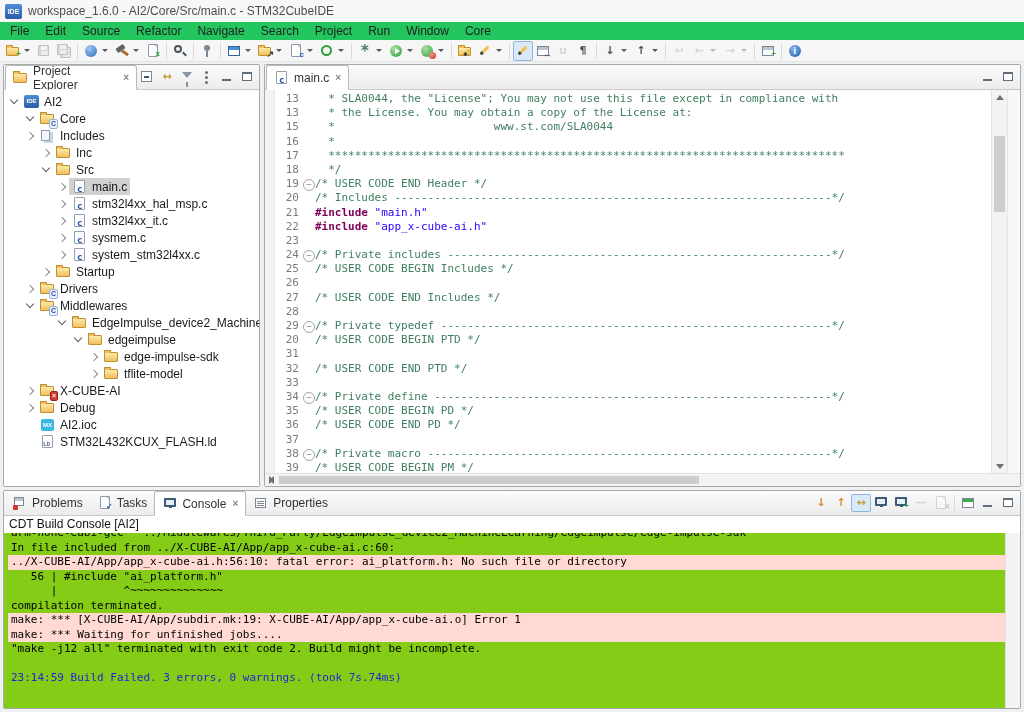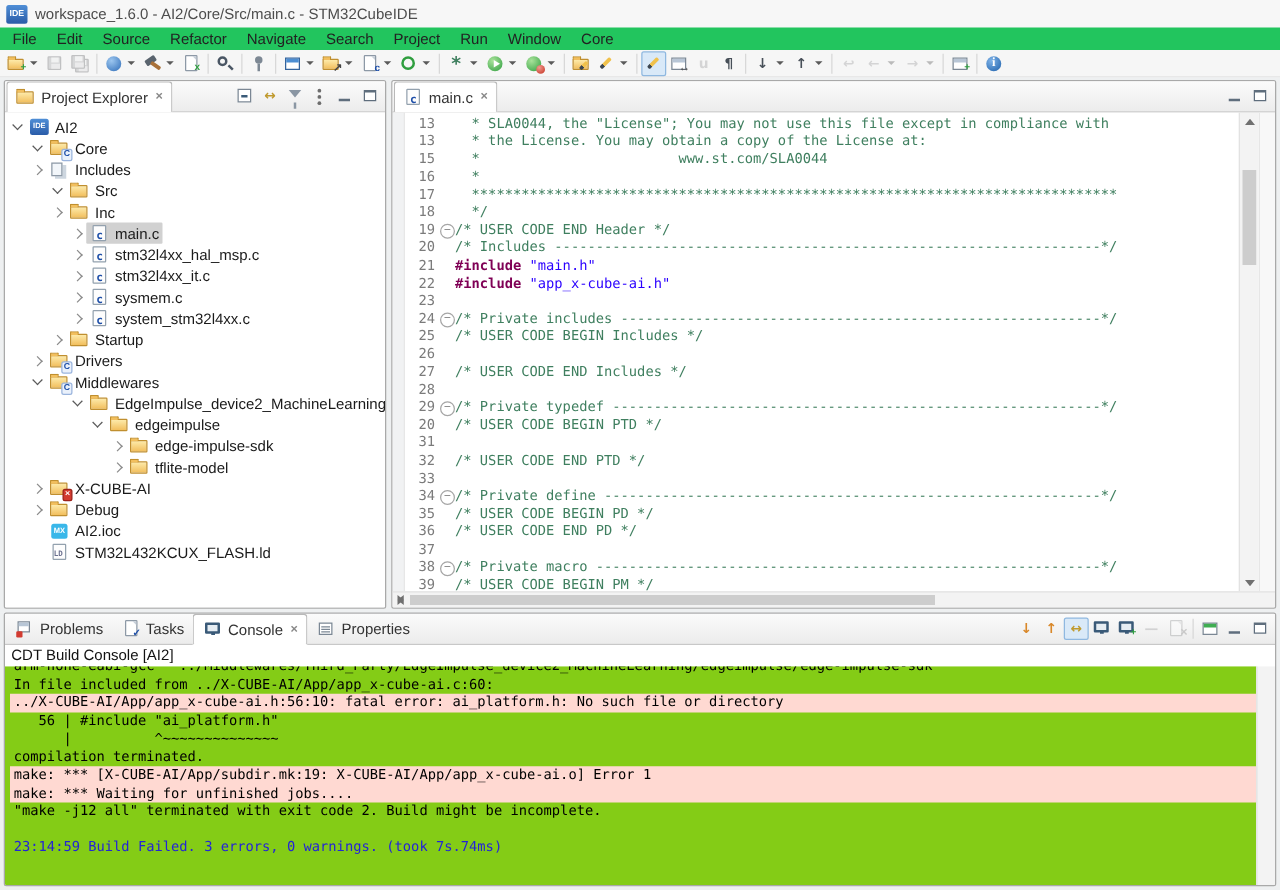--- a/index.html
+++ b/index.html
@@ -80,21 +80,21 @@
 .sh-proj{left:0;top:1px;width:15px;height:13px;background:linear-gradient(#4f8ed6,#2a5ca8);border-radius:2px;color:#fff;font:bold 6px/13px "Liberation Sans",sans-serif;text-align:center}
 .sh-incstack{left:1px;top:2px;width:9px;height:11px;background:#f2f6fa;border:1px solid #8d99a6;box-shadow:3px 2px 0 #cdd6df}
 .sh-cfile{left:2px;top:1px;width:11px;height:13px;background:#fdfdfd;border:1px solid #93a1ae;border-radius:1px}
 .cfl{left:5px;bottom:1px;color:#1d4ea8;font:bold 9px/9px "DejaVu Sans Mono",monospace}
 .ldl{font-size:6px;color:#6a6f8e;left:3px;bottom:2px}
 .sh-mx{left:1px;top:2px;width:13px;height:12px;background:#39b7e9;border-radius:2px;color:#fff;font:bold 6px/12px "Liberation Sans",sans-serif;text-align:center}
 
 
 .main{display:flex;gap:4px;height:428px;padding:2px 3px 3px;background:#eef0f1}
 .panel{background:#fff;border:1px solid #a9a9a9;border-radius:2px;display:flex;flex-direction:column;overflow:hidden}
-.explorer{width:306px;flex:none}
+.explorer{width:257px;flex:none}
 .editorpanel{flex:1}
 .tabbar{height:25px;flex:none;display:flex;align-items:stretch;background:linear-gradient(#fbfbfb,#ececec);border-bottom:1px solid #c8c8c8;padding:0 0 0 1px}
 .vtab{display:flex;align-items:center;gap:4px;padding:0 7px;color:#333;cursor:default}
 .vtab.active{background:#fff;border:1px solid #b9b9b9;border-bottom-color:#fff;border-radius:3px 3px 0 0;margin-bottom:-1px}
 .tabx{color:#888;font:bold 10px/10px "Liberation Sans",sans-serif;margin-left:2px}
 .tools{margin-left:auto;display:flex;align-items:center;padding-right:2px}
 .tools .tbtn{height:18px}
 
 
 .tree{flex:1;overflow:hidden;padding-top:3px;background:#fff}
@@ -416,36 +416,36 @@
           <span class="texp closed"></span>
           <span class="rowbox">
             <span class="icon">
               <i class="sh-incstack"></i>
             </span>
             <span class="tlabel">Includes</span>
           </span>
         </div>
         <div class="trow">
           <span class="tindent" style="width: 35px;"></span>
+          <span class="texp closed"></span>
+          <span class="rowbox">
+            <span class="icon">
+              <i class="sh-folder big"></i>
+            </span>
+            <span class="tlabel">Inc</span>
+          </span>
+        </div>
+        <div class="trow">
+          <span class="tindent" style="width: 35px;"></span>
           <span class="texp open"></span>
           <span class="rowbox">
             <span class="icon">
               <i class="sh-folder big"></i>
             </span>
             <span class="tlabel">Src</span>
-          </span>
-        </div>
-        <div class="trow">
-          <span class="tindent" style="width: 35px;"></span>
-          <span class="texp closed"></span>
-          <span class="rowbox">
-            <span class="icon">
-              <i class="sh-folder big"></i>
-            </span>
-            <span class="tlabel">Inc</span>
           </span>
         </div>
         <div class="trow">
           <span class="tindent" style="width: 51px;"></span>
           <span class="texp closed"></span>
           <span class="rowbox sel">
             <span class="icon">
               <i class="sh-cfile"></i>
               <b class="cfl">c</b>
             </span>

